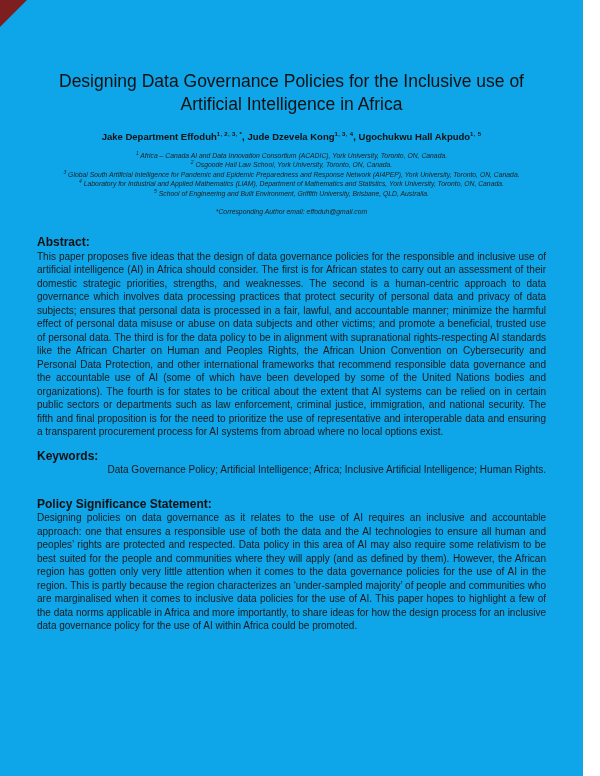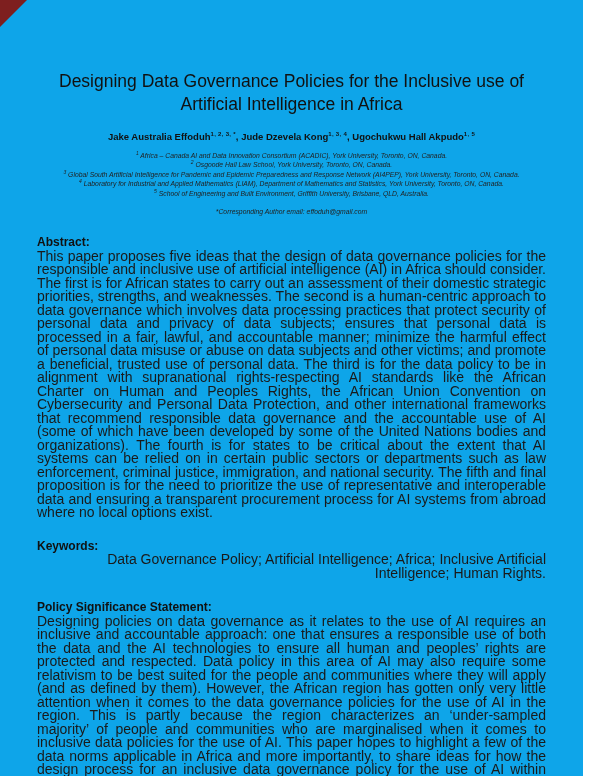--- a/index.html
+++ b/index.html
@@ -62,39 +62,39 @@
     color: #222;
   }
   .section { margin-top: 21px; }
   .section-heading {
     font-size: 12px;
     font-weight: bold;
     line-height: 13.5px;
     color: #111;
   }
   .section-body {
-    font-size: 14px;
+    font-size: 10px;
     line-height: 13.5px;
     text-align: justify;
     color: #1a1a1a;
   }
-  .section.keywords { margin-top: 20px; }
+  .section.keywords { margin-top: 11px; }
   .section.keywords .section-body { text-align: right; }
   .section.policy { }
 </style>
 </head>
 <body>
 
 <div class="page">
   <div class="corner-mark"></div>
   <div class="content">
 
     <h1 class="paper-title">Designing Data Governance Policies for the Inclusive use of Artificial Intelligence in Africa</h1>
 
-    <div class="authors"><span>Jake Australia Effoduh</span><sup>1, 2, 3, *</sup><span>, </span><span>Jude Dzevela Kong</span><sup>1, 3, 4</sup><span>, </span><span>Ugochukwu Hall Akpudo</span><sup>1, 5</sup></div>
+    <div class="authors"><span>Jake Department Effoduh</span><sup>1, 2, 3, *</sup><span>, </span><span>Jude Dzevela Kong</span><sup>1, 3, 4</sup><span>, </span><span>Ugochukwu Hall Akpudo</span><sup>1, 5</sup></div>
 
     <div class="affiliations">
       <div><sup>1</sup> <span>Africa – Canada AI and Data Innovation Consortium (ACADIC), York University, Toronto, ON, Canada.</span></div>
       <div><sup>2</sup> <span>Osgoode Hall Law School, York University, Toronto, ON, Canada.</span></div>
       <div><sup>3</sup> <span>Global South Artificial Intelligence for Pandemic and Epidemic Preparedness and Response Network (AI4PEP), York University, Toronto, ON, Canada.</span></div>
       <div><sup>4</sup> <span>Laboratory for Industrial and Applied Mathematics (LIAM), Department of Mathematics and Statistics, York University, Toronto, ON, Canada.</span></div>
       <div><sup>5</sup> <span>School of Engineering and Built Environment, Griffith University, Brisbane, QLD, Australia.</span></div>
     </div>
 
     <div class="corresponding">*Corresponding Author email: effoduh@gmail.com</div>

